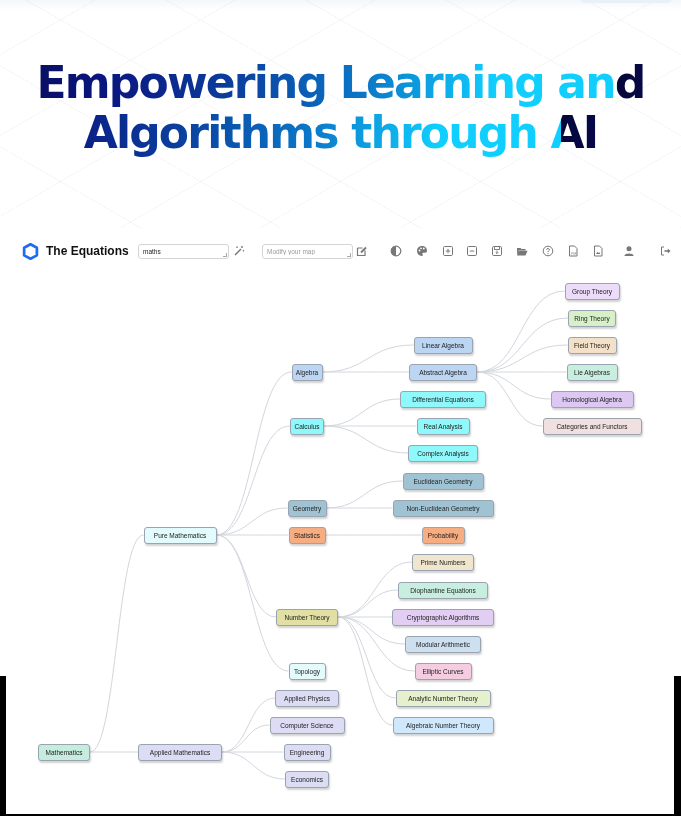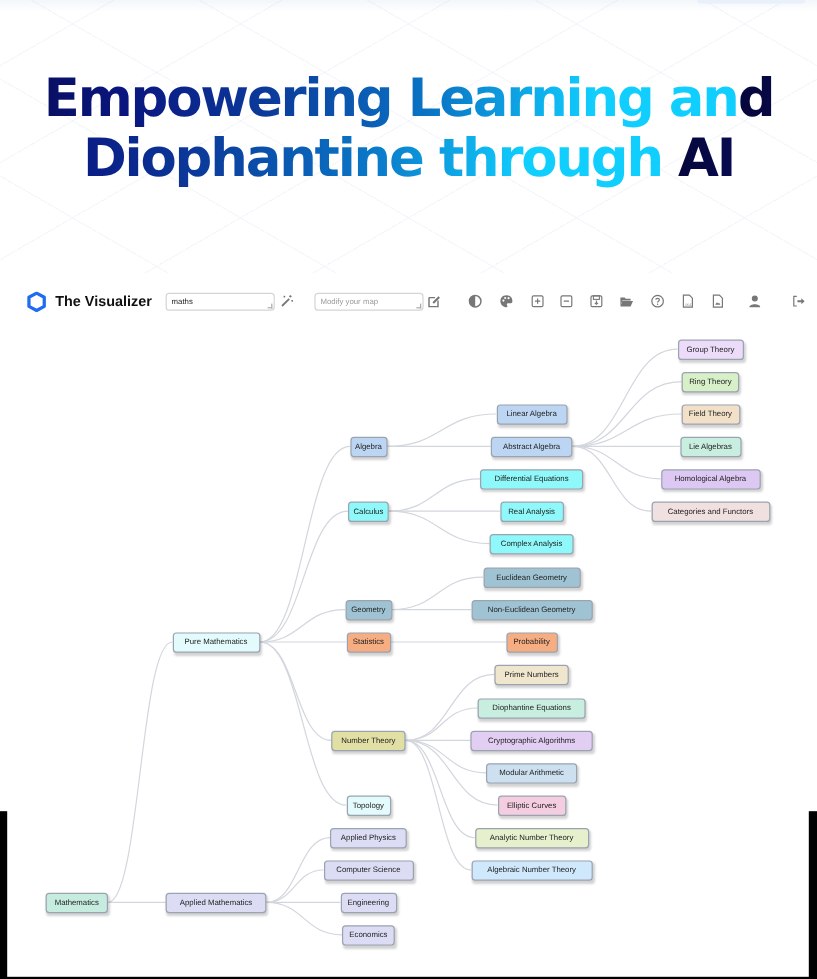--- a/index.html
+++ b/index.html
@@ -70,29 +70,29 @@
     .frame-bottom { position: absolute; left: 0; top: 814px; width: 681px; height: 2px; background: #000; }
   </style>
 </head>
 <body>
 
 <div class="hero">
   <div class="grid"></div>
   <div class="topglow"></div>
   <h1 class="headline">
     <span class="line grad line1">Empowering Learning and</span>
-    <span class="line grad line2">Diophantine through AI</span>
+    <span class="line grad line2">Algorithms through AI</span>
   </h1>
 </div>
 
 <div class="toolbar">
   <svg class="logo" viewBox="0 0 20 20">
     <path d="M10 1.5 L17.5 5.5 L17.5 14.5 L10 18.5 L2.5 14.5 L2.5 5.5 Z" fill="none" stroke="#1e6cf0" stroke-width="3.2" stroke-linejoin="round"></path>
   </svg>
-  <span class="app-title">The Visualizer</span>
+  <span class="app-title">The Equations</span>
 
   <input class="text-input" style="left: 138px; width: 91px;" value="maths">
   <span class="resize-grip" style="left:223px; top:15px;"></span>
   <span class="tb-icon" style="left:233px;">
     <svg viewBox="0 0 12 12">
         <path d="M2 10 L8 4" stroke="#777" stroke-width="1.5"></path>
         <path d="M9 1 v2 M8 2 h2 M10.5 5 v1.4 M9.8 5.7 h1.4 M4 1.5 v1.4 M3.3 2.2 h1.4" stroke="#777" stroke-width="0.9"></path>
       </svg>
   </span>
 

